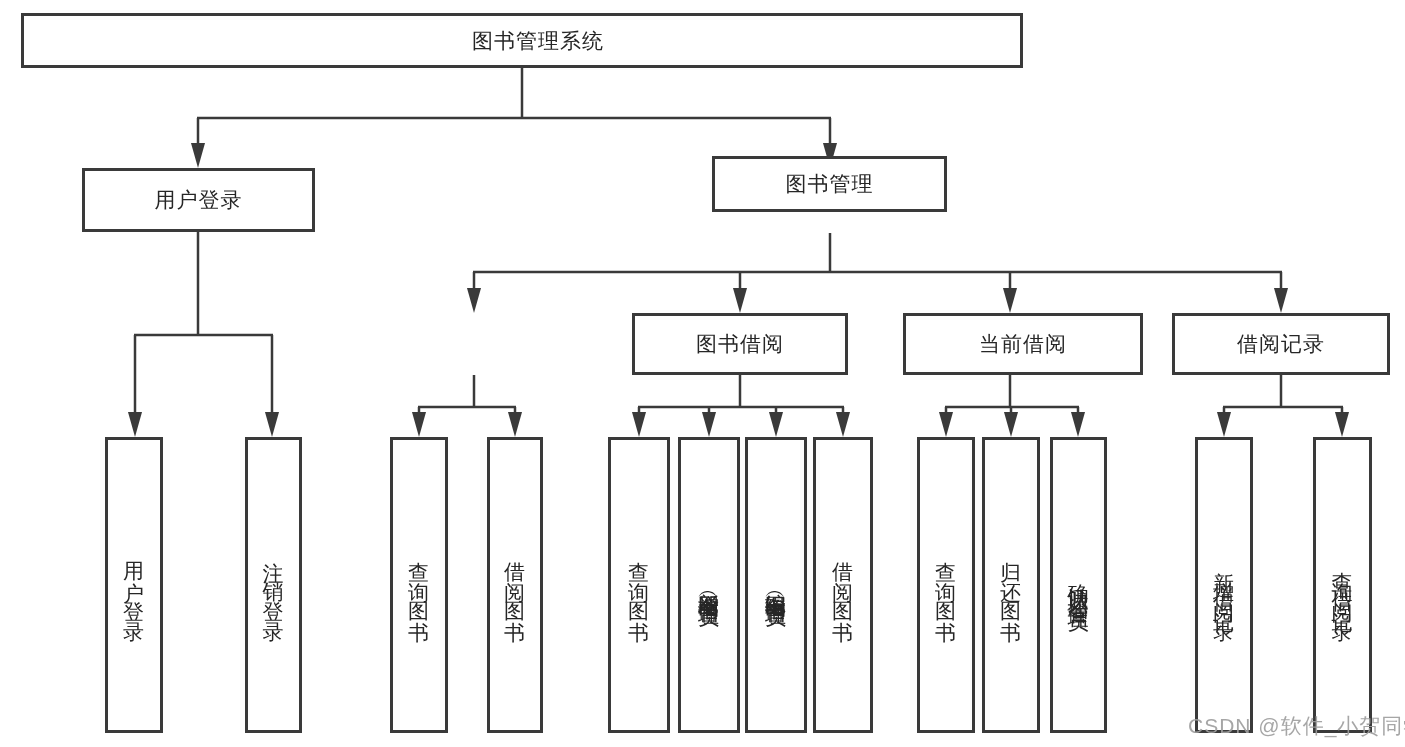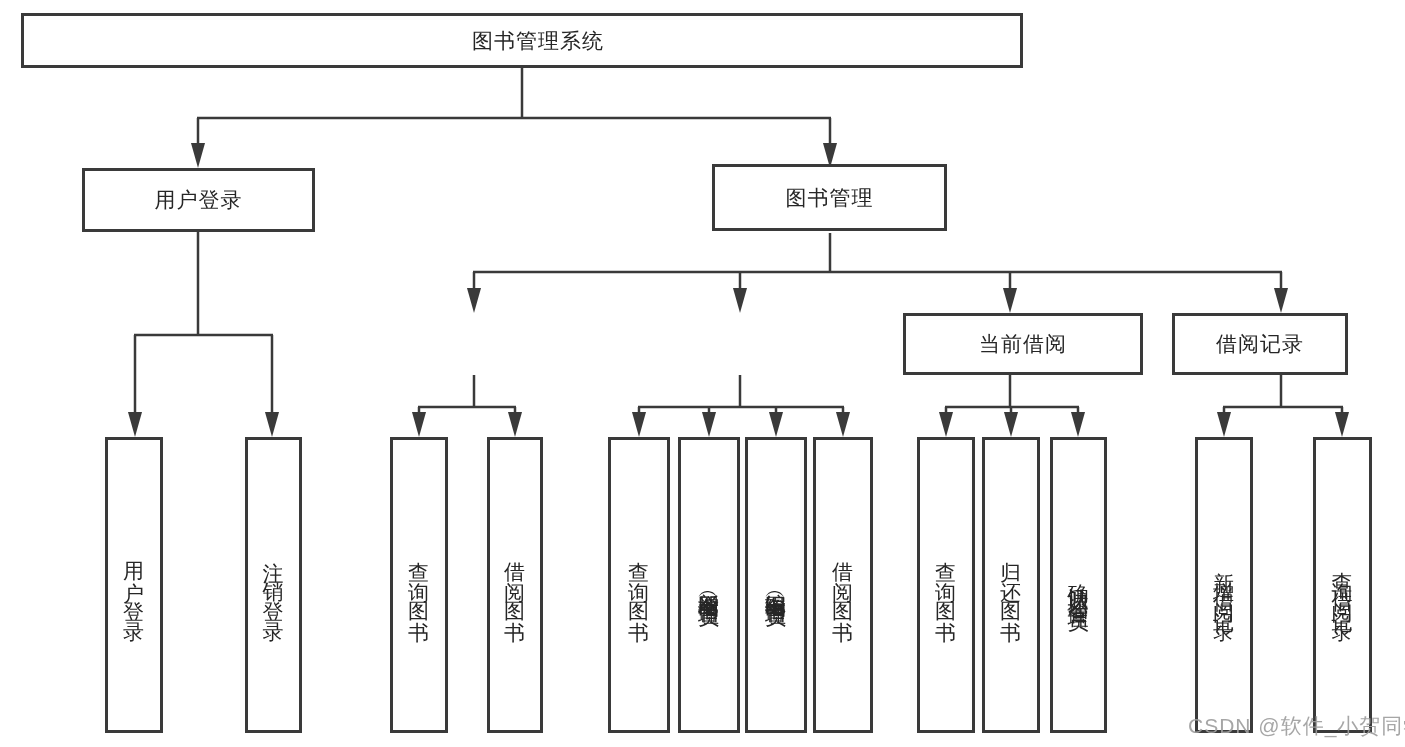--- a/index.html
+++ b/index.html
@@ -134,24 +134,25 @@
       <polygon points="1004,412 1018,412 1011,437"></polygon>
       <polygon points="1071,412 1085,412 1078,437"></polygon>
       <polygon points="1217,412 1231,412 1224,437"></polygon>
       <polygon points="1335,412 1349,412 1342,437"></polygon>
     </g>
   </svg>
 
   <div class="hbox" style="left:21px; top:13px; width:1002px; height:55px;padding-left:32px;">图书管理系统</div>
 
   <div class="hbox" style="left:82px; top:168px; width:233px; height:64px;">用户登录</div>
-  <div class="hbox" style="left:712px; top:164px; width:235px; height:67px;">图书管理</div>
+  <div class="hbox" style="left:712px; top:156px; width:235px; height:56px;">图书管理</div>
 
+  <div class="hbox" style="left:632px; top:313px; width:216px; height:62px;">图书借阅</div>
   <div class="hbox" style="left:903px; top:313px; width:240px; height:62px;">当前借阅</div>
-  <div class="hbox" style="left:1172px; top:313px; width:176px; height:62px;">借阅记录</div>
+  <div class="hbox" style="left:1172px; top:313px; width:218px; height:62px;">借阅记录</div>
 
   <div class="vbox v4" style="left:105px; top:437px; width:58px; height:296px;">
     <span>用户登录</span>
   </div>
   <div class="vbox v4" style="left:245px; top:437px; width:57px; height:296px;">
     <span>注销登录</span>
   </div>
 
   <div class="vbox v4" style="left:390px; top:437px; width:58px; height:296px;">
     <span>查询图书</span>

